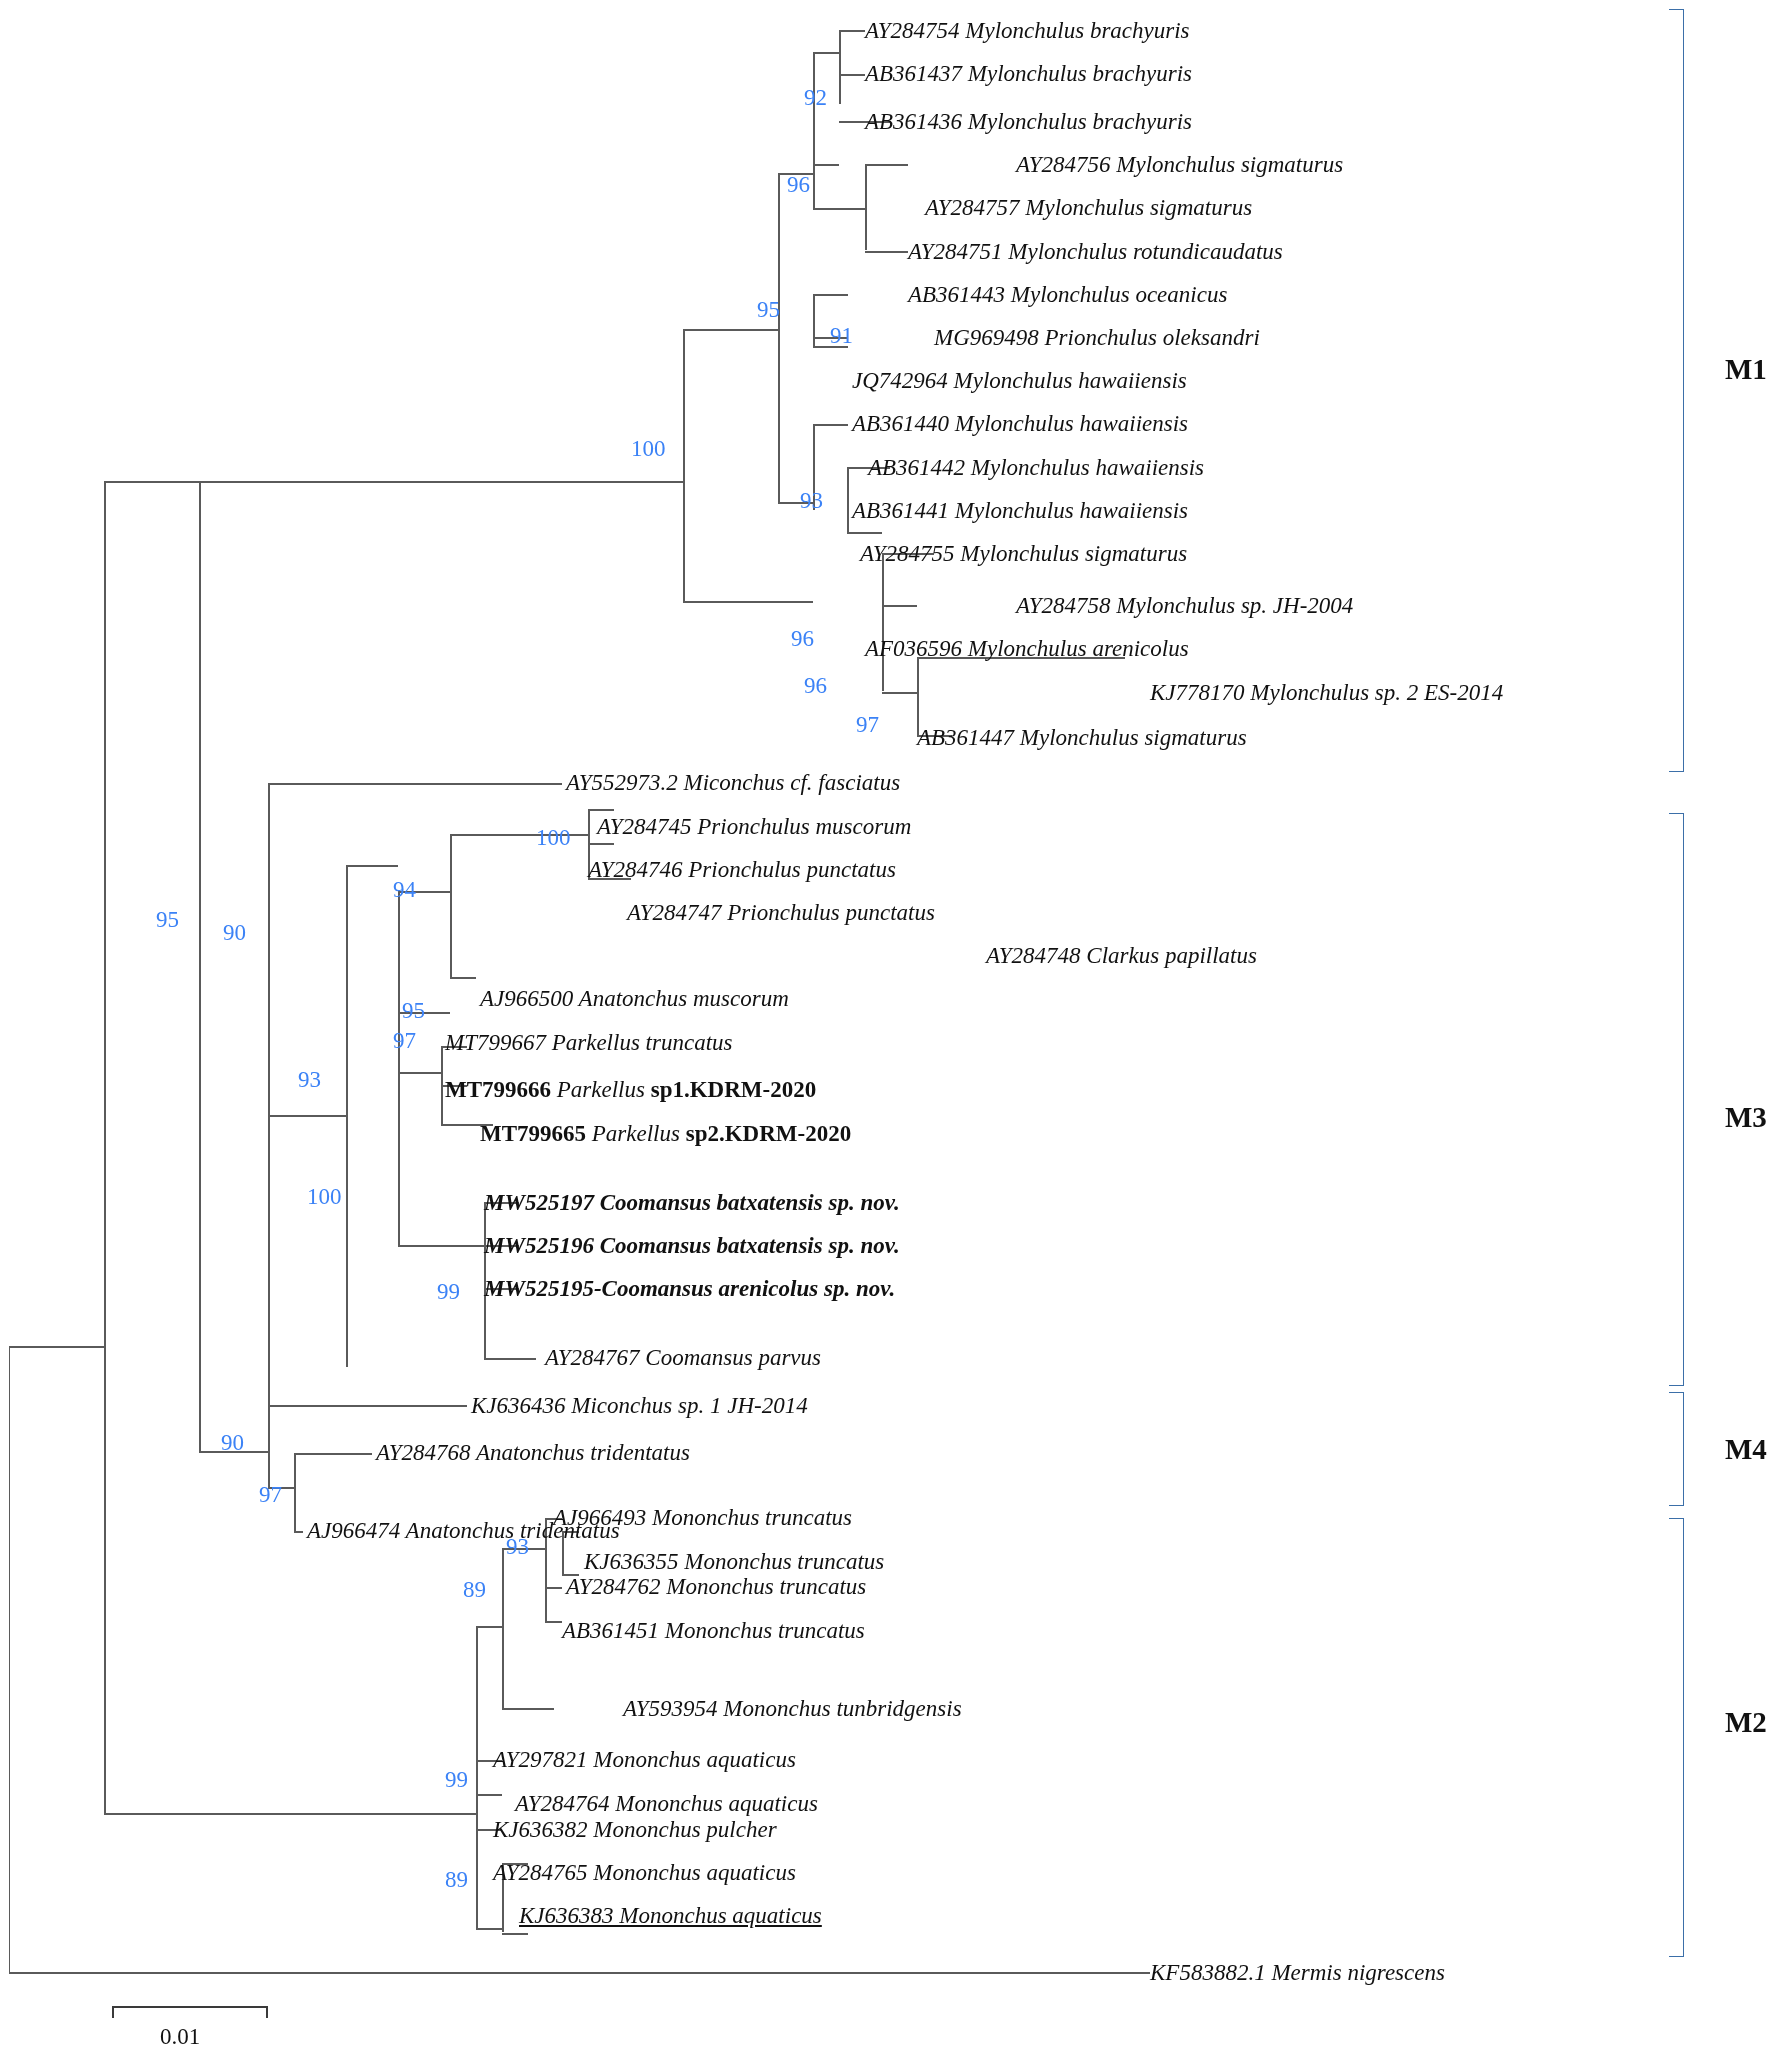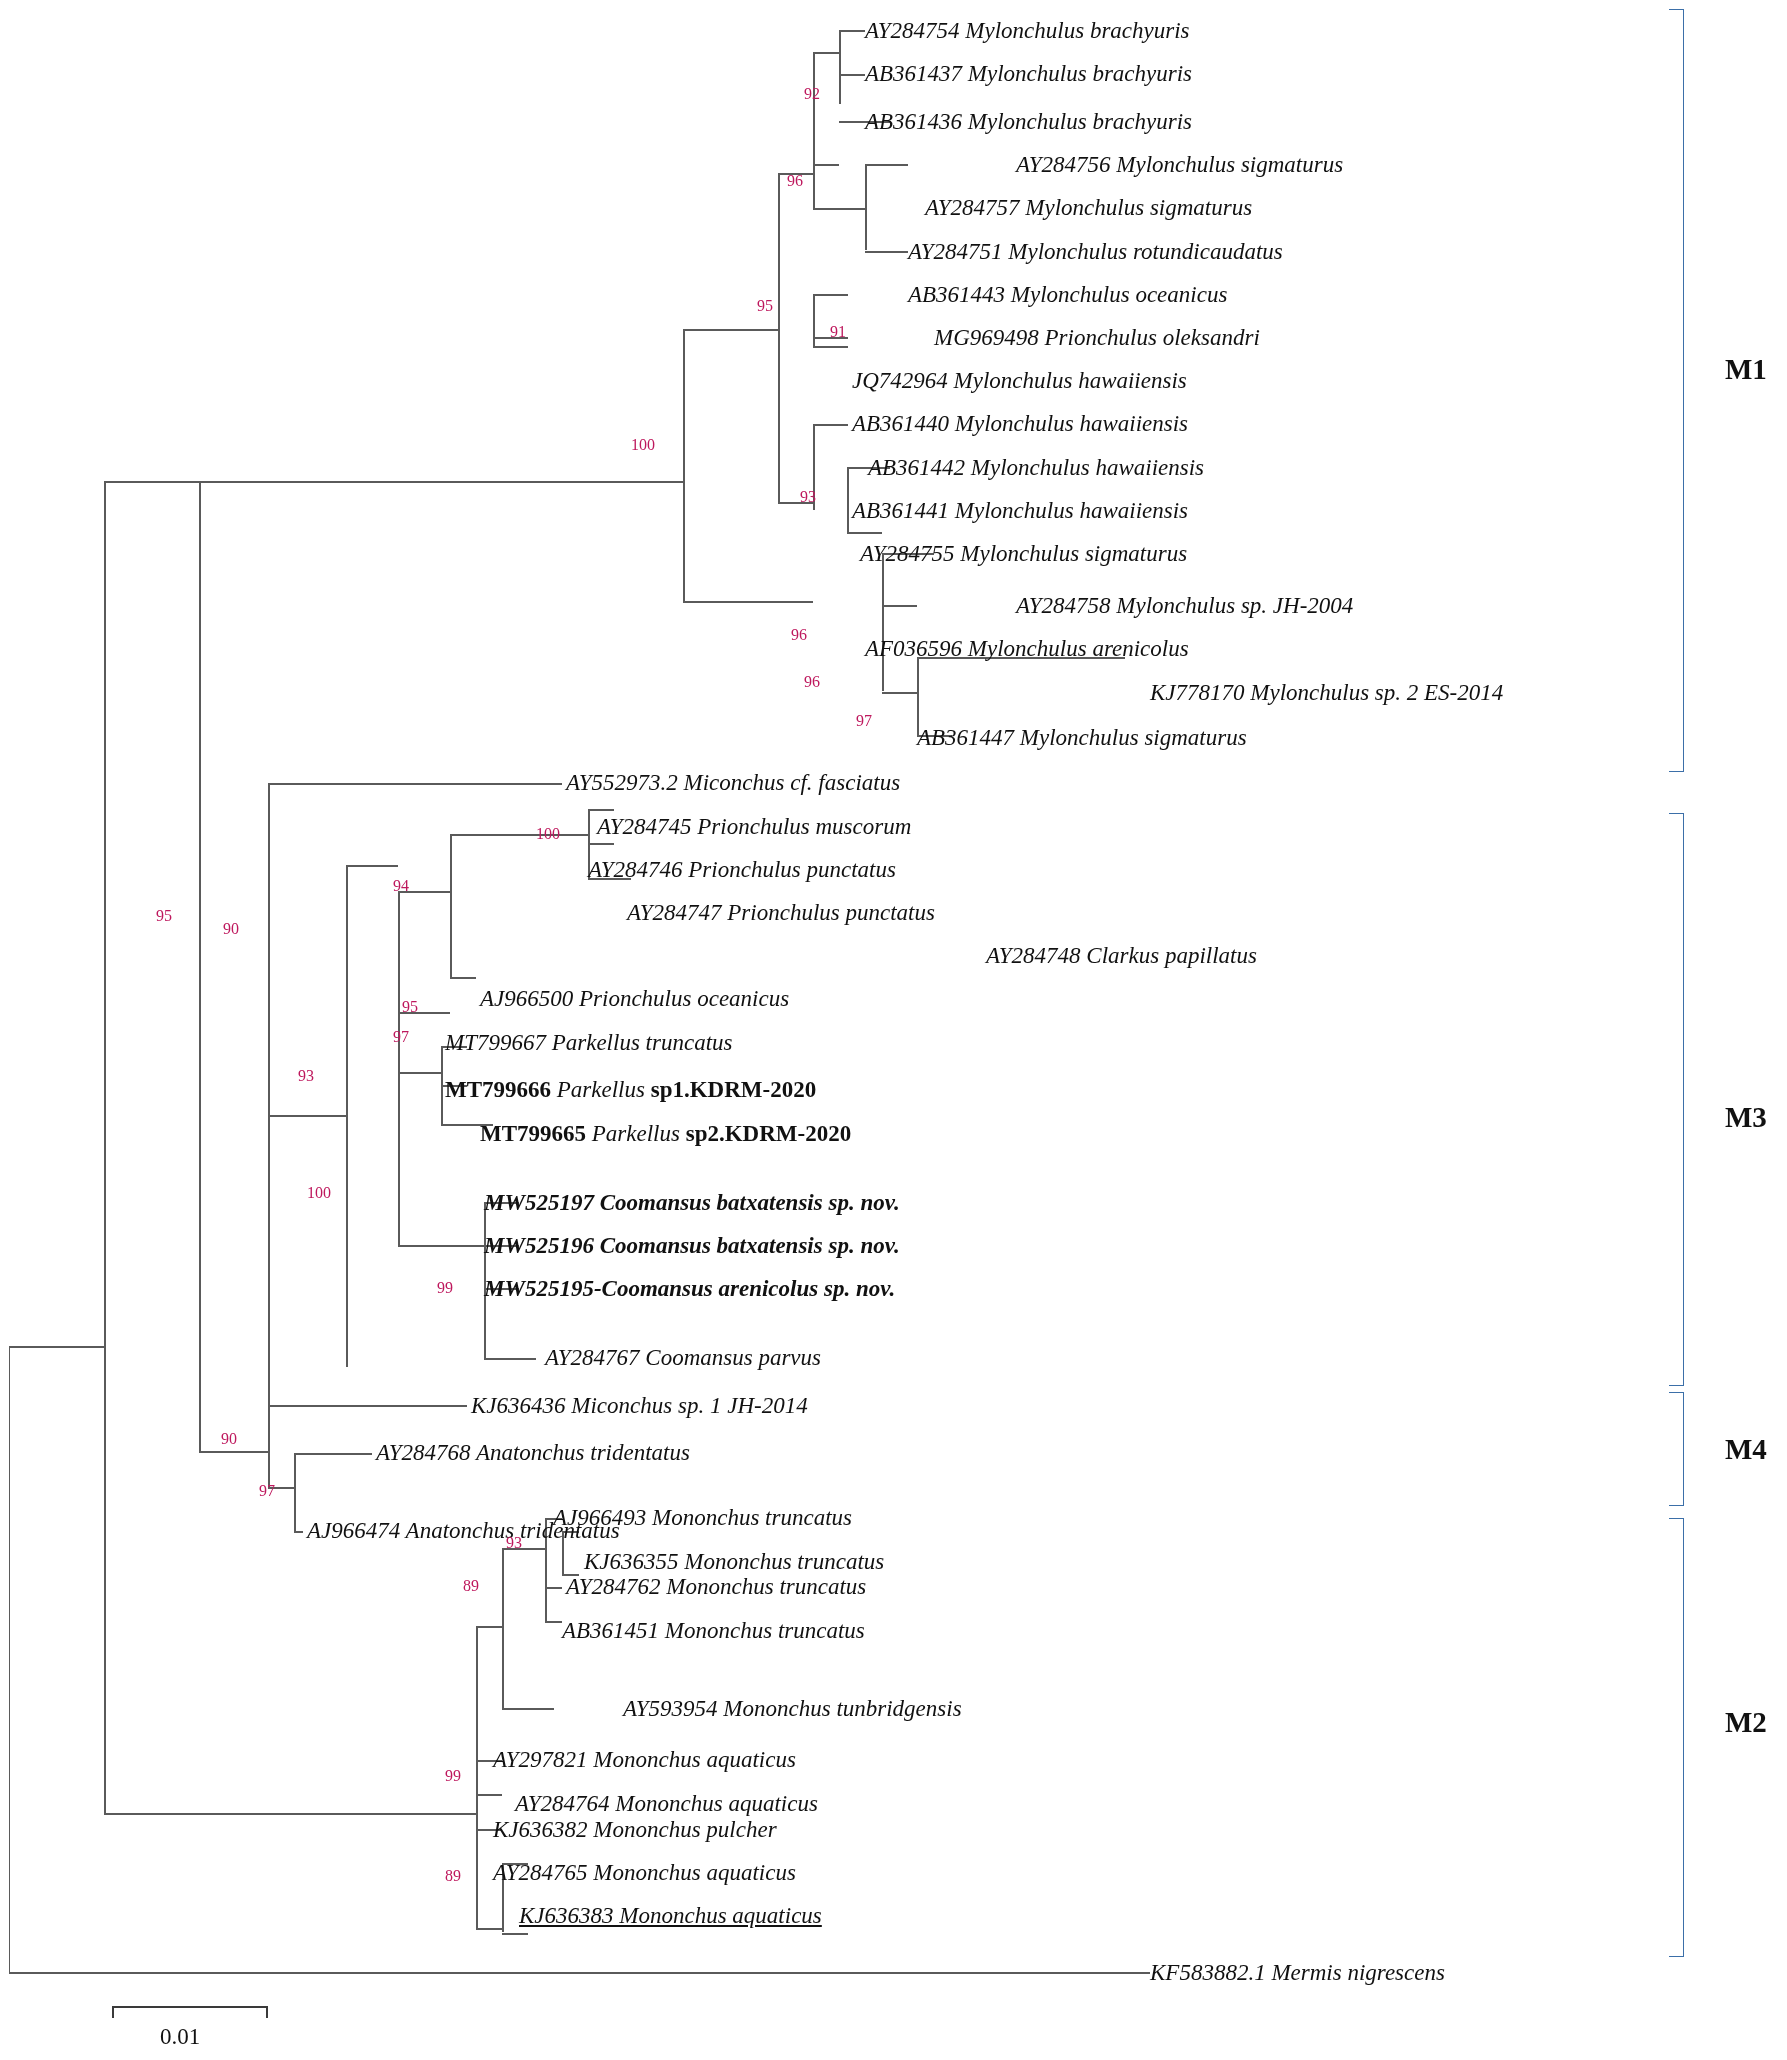--- a/index.html
+++ b/index.html
@@ -25,22 +25,22 @@
   }
   .tip.bold {
     font-weight: bold;
   }
   .tip .upright {
     font-style: normal;
     font-weight: bold;
   }
   .boot {
     position: absolute;
-    font-size: 16px;
-    color: #be185d;
+    font-size: 23px;
+    color: #3b82f6;
     white-space: nowrap;
     font-style: normal;
     line-height: 1;
   }
   .clade-label {
     position: absolute;
     font-size: 29px;
     font-weight: bold;
     color: #111111;
     font-style: normal;
@@ -232,21 +232,21 @@
   <div class="tip" style="left:1016px; top:594px;">AY284758 Mylonchulus sp. JH-2004</div>
   <div class="tip" style="left:865px; top:637px;">AF036596 Mylonchulus arenicolus</div>
   <div class="tip" style="left:1150px; top:681px;">KJ778170 Mylonchulus sp. 2 ES-2014</div>
   <div class="tip" style="left:917px; top:726px;">AB361447 Mylonchulus sigmaturus</div>
 
   <div class="tip" style="left:566px; top:771px;">AY552973.2 Miconchus cf. fasciatus</div>
   <div class="tip" style="left:597px; top:815px;">AY284745 Prionchulus muscorum</div>
   <div class="tip" style="left:588px; top:858px;">AY284746 Prionchulus punctatus</div>
   <div class="tip" style="left:627px; top:901px;">AY284747 Prionchulus punctatus</div>
   <div class="tip" style="left:986px; top:944px;">AY284748 Clarkus papillatus</div>
-  <div class="tip" style="left:480px; top:987px;">AJ966500 Prionchulus oceanicus</div>
+  <div class="tip" style="left:480px; top:987px;">AJ966500 Anatonchus muscorum</div>
   <div class="tip" style="left:445px; top:1031px;">MT799667  Parkellus truncatus</div>
   <div class="tip" style="left:445px; top:1078px;"><span class="upright">MT799666 </span><span>Parkellus</span><span class="upright"> sp1.KDRM-2020</span></div>
   <div class="tip" style="left:480px; top:1122px;"><span class="upright">MT799665 </span><span>Parkellus</span><span class="upright"> sp2.KDRM-2020</span></div>
   <div class="tip bold" style="left:484px; top:1191px;">MW525197 Coomansus batxatensis sp. nov.</div>
   <div class="tip bold" style="left:484px; top:1234px;">MW525196 Coomansus batxatensis sp. nov.</div>
   <div class="tip bold" style="left:484px; top:1277px;">MW525195-Coomansus arenicolus sp. nov.</div>
   <div class="tip" style="left:545px; top:1346px;">AY284767 Coomansus parvus</div>
 
   <div class="tip" style="left:471px; top:1394px;">KJ636436 Miconchus sp. 1 JH-2014</div>
   <div class="tip" style="left:376px; top:1441px;">AY284768 Anatonchus tridentatus</div>

